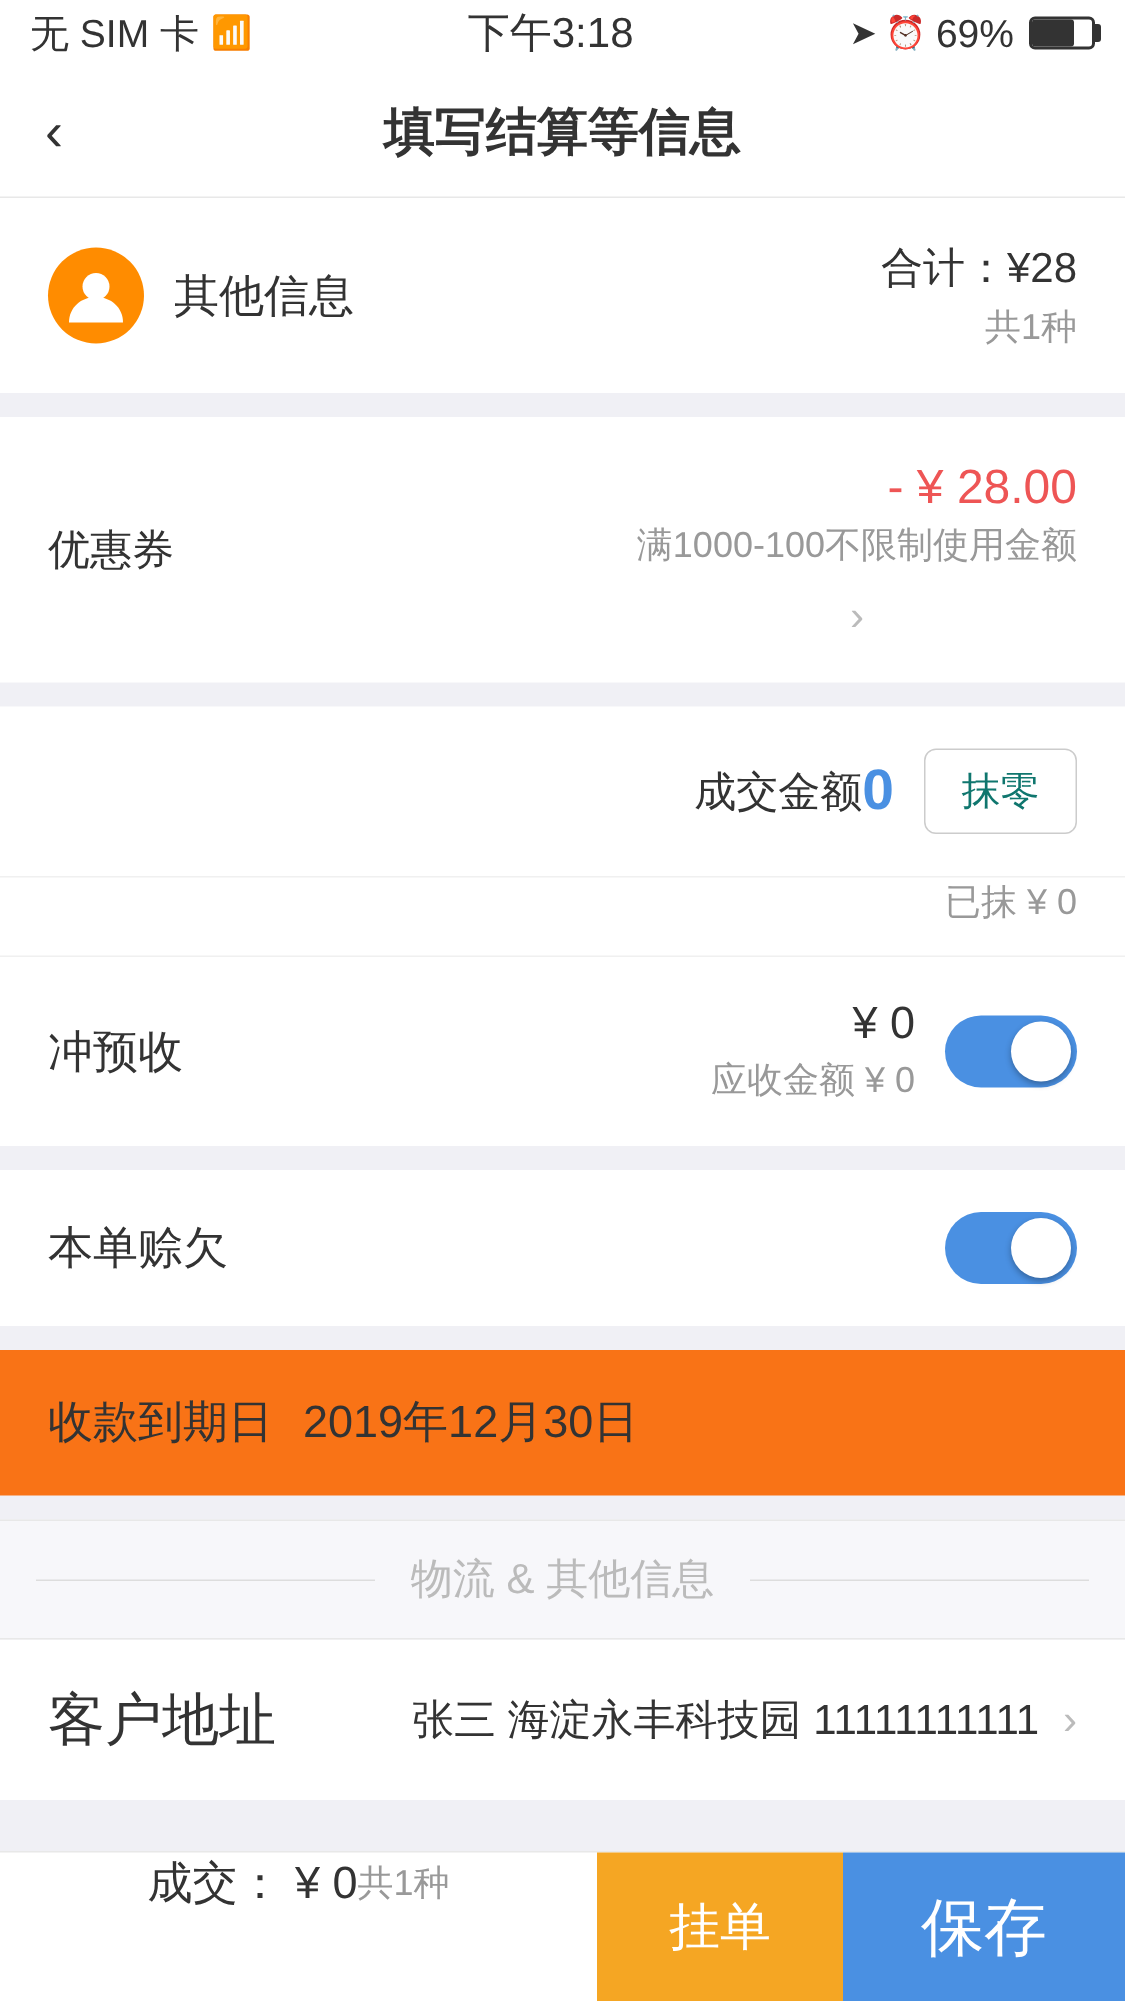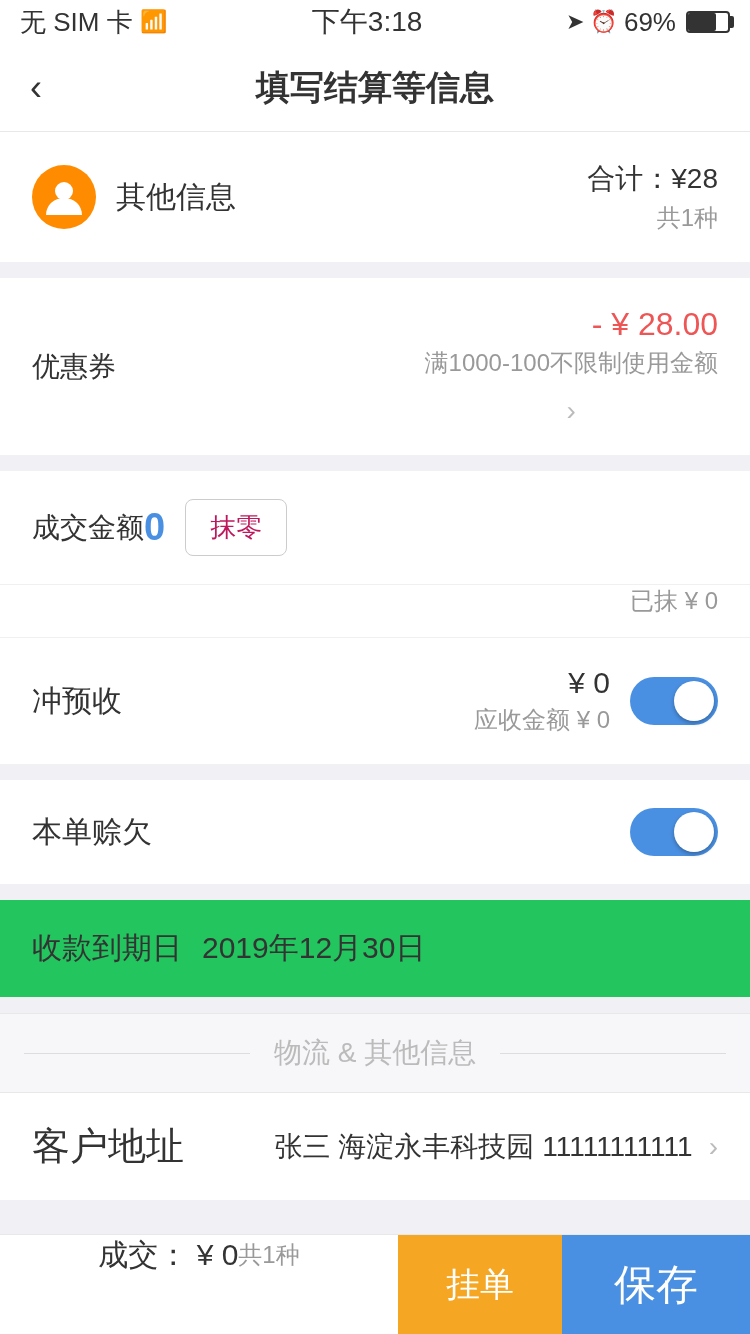--- a/index.html
+++ b/index.html
@@ -183,38 +183,38 @@
     }
 
     
     .deal-section {
       background: #fff;
       margin-bottom: 16px;
     }
     .deal-row {
       display: flex;
       align-items: center;
-      justify-content: flex-start;
+      justify-content: flex-end;
       padding: 28px 32px;
       border-bottom: 1px solid #f0f0f0;
     }
     .deal-right {
       display: flex;
       align-items: center;
       gap: 20px;
     }
     .deal-amount {
       font-size: 38px;
       color: #4a90e2;
       font-weight: 600;
     }
     .round-btn {
       border: 1px solid #ccc;
       background: #fff;
-      color: #be185d;
+      color: #0f766e;
       font-size: 26px;
       padding: 10px 24px;
       border-radius: 8px;
       cursor: pointer;
     }
     .deal-sub-row {
       padding: 0 32px 20px;
       font-size: 24px;
       color: #999;
       text-align: right;
@@ -278,21 +278,21 @@
       align-items: center;
       justify-content: space-between;
     }
     .debt-label {
       font-size: 30px;
       color: #333;
     }
 
     
     .due-date-section {
-      background: #22c55e;
+      background: #f97316;
       margin-bottom: 16px;
       padding: 28px 32px;
     }
     .due-date-row {
       display: flex;
       align-items: center;
       gap: 20px;
     }
     .due-date-label {
       font-size: 30px;

